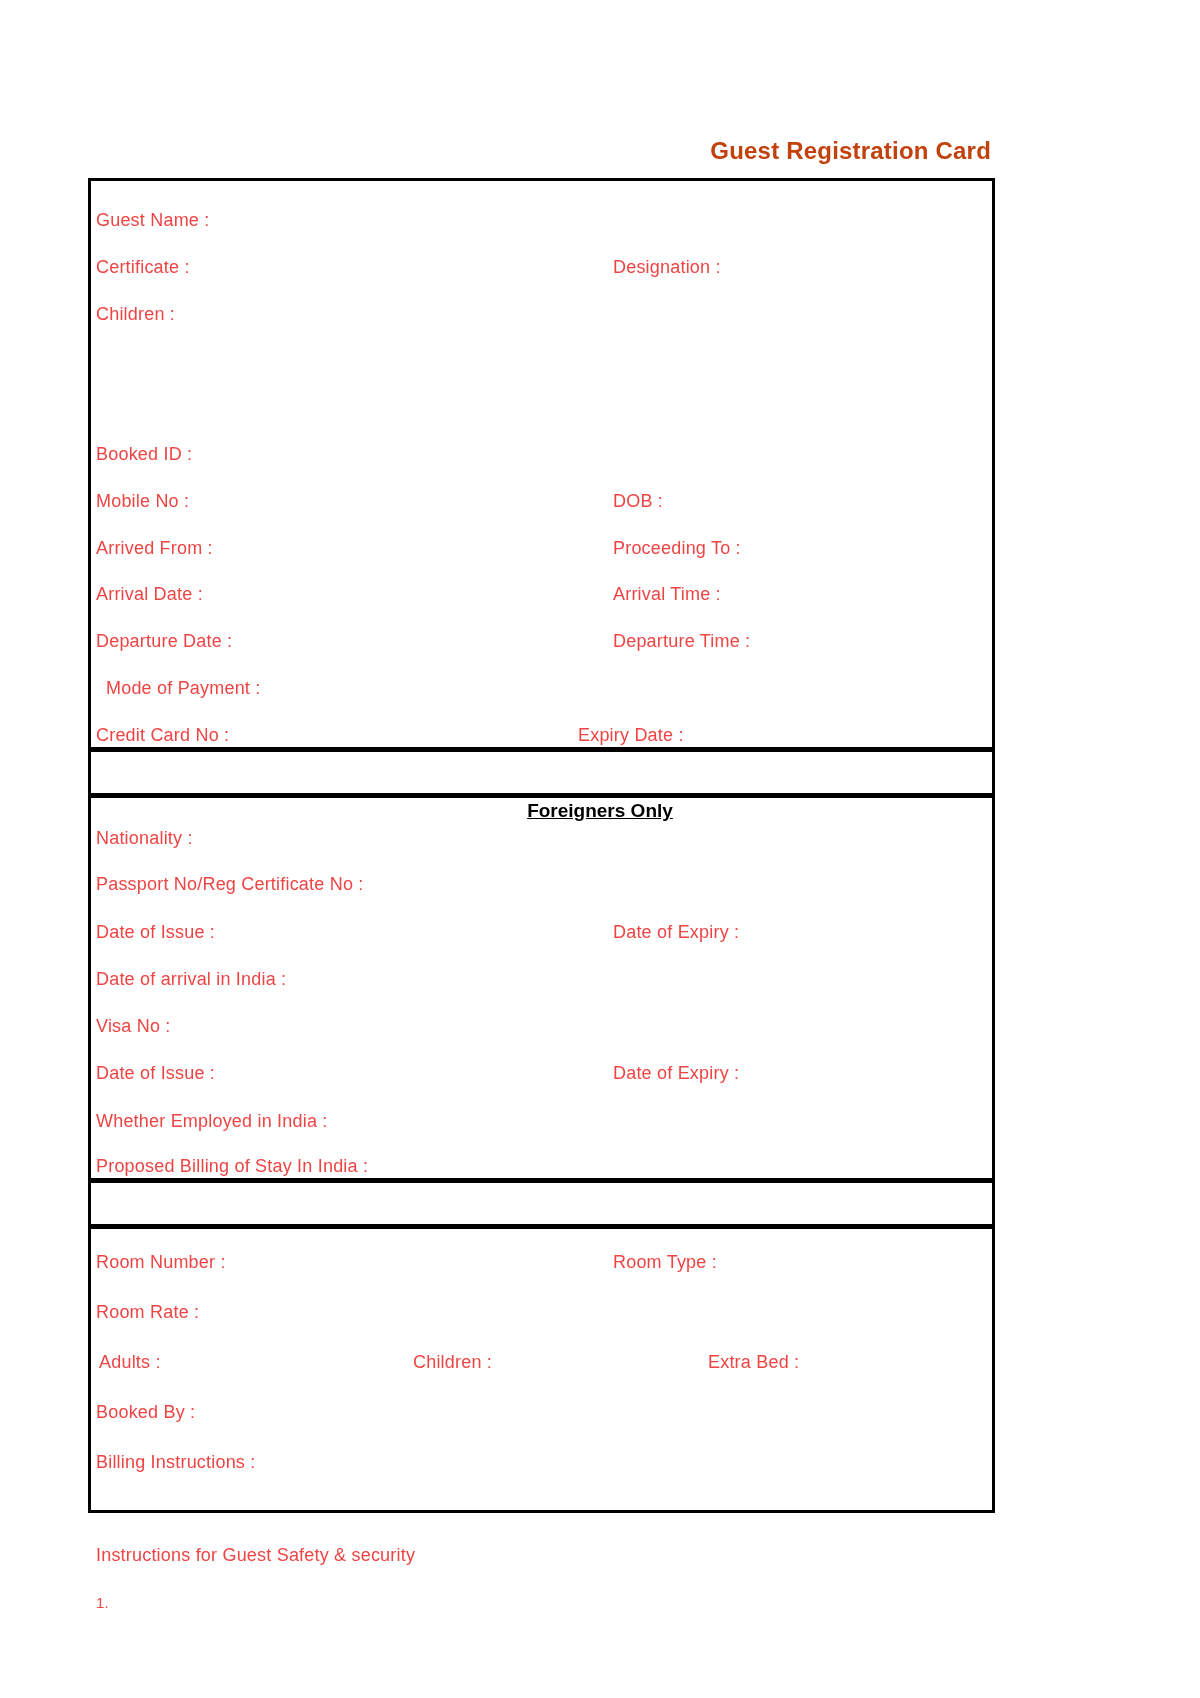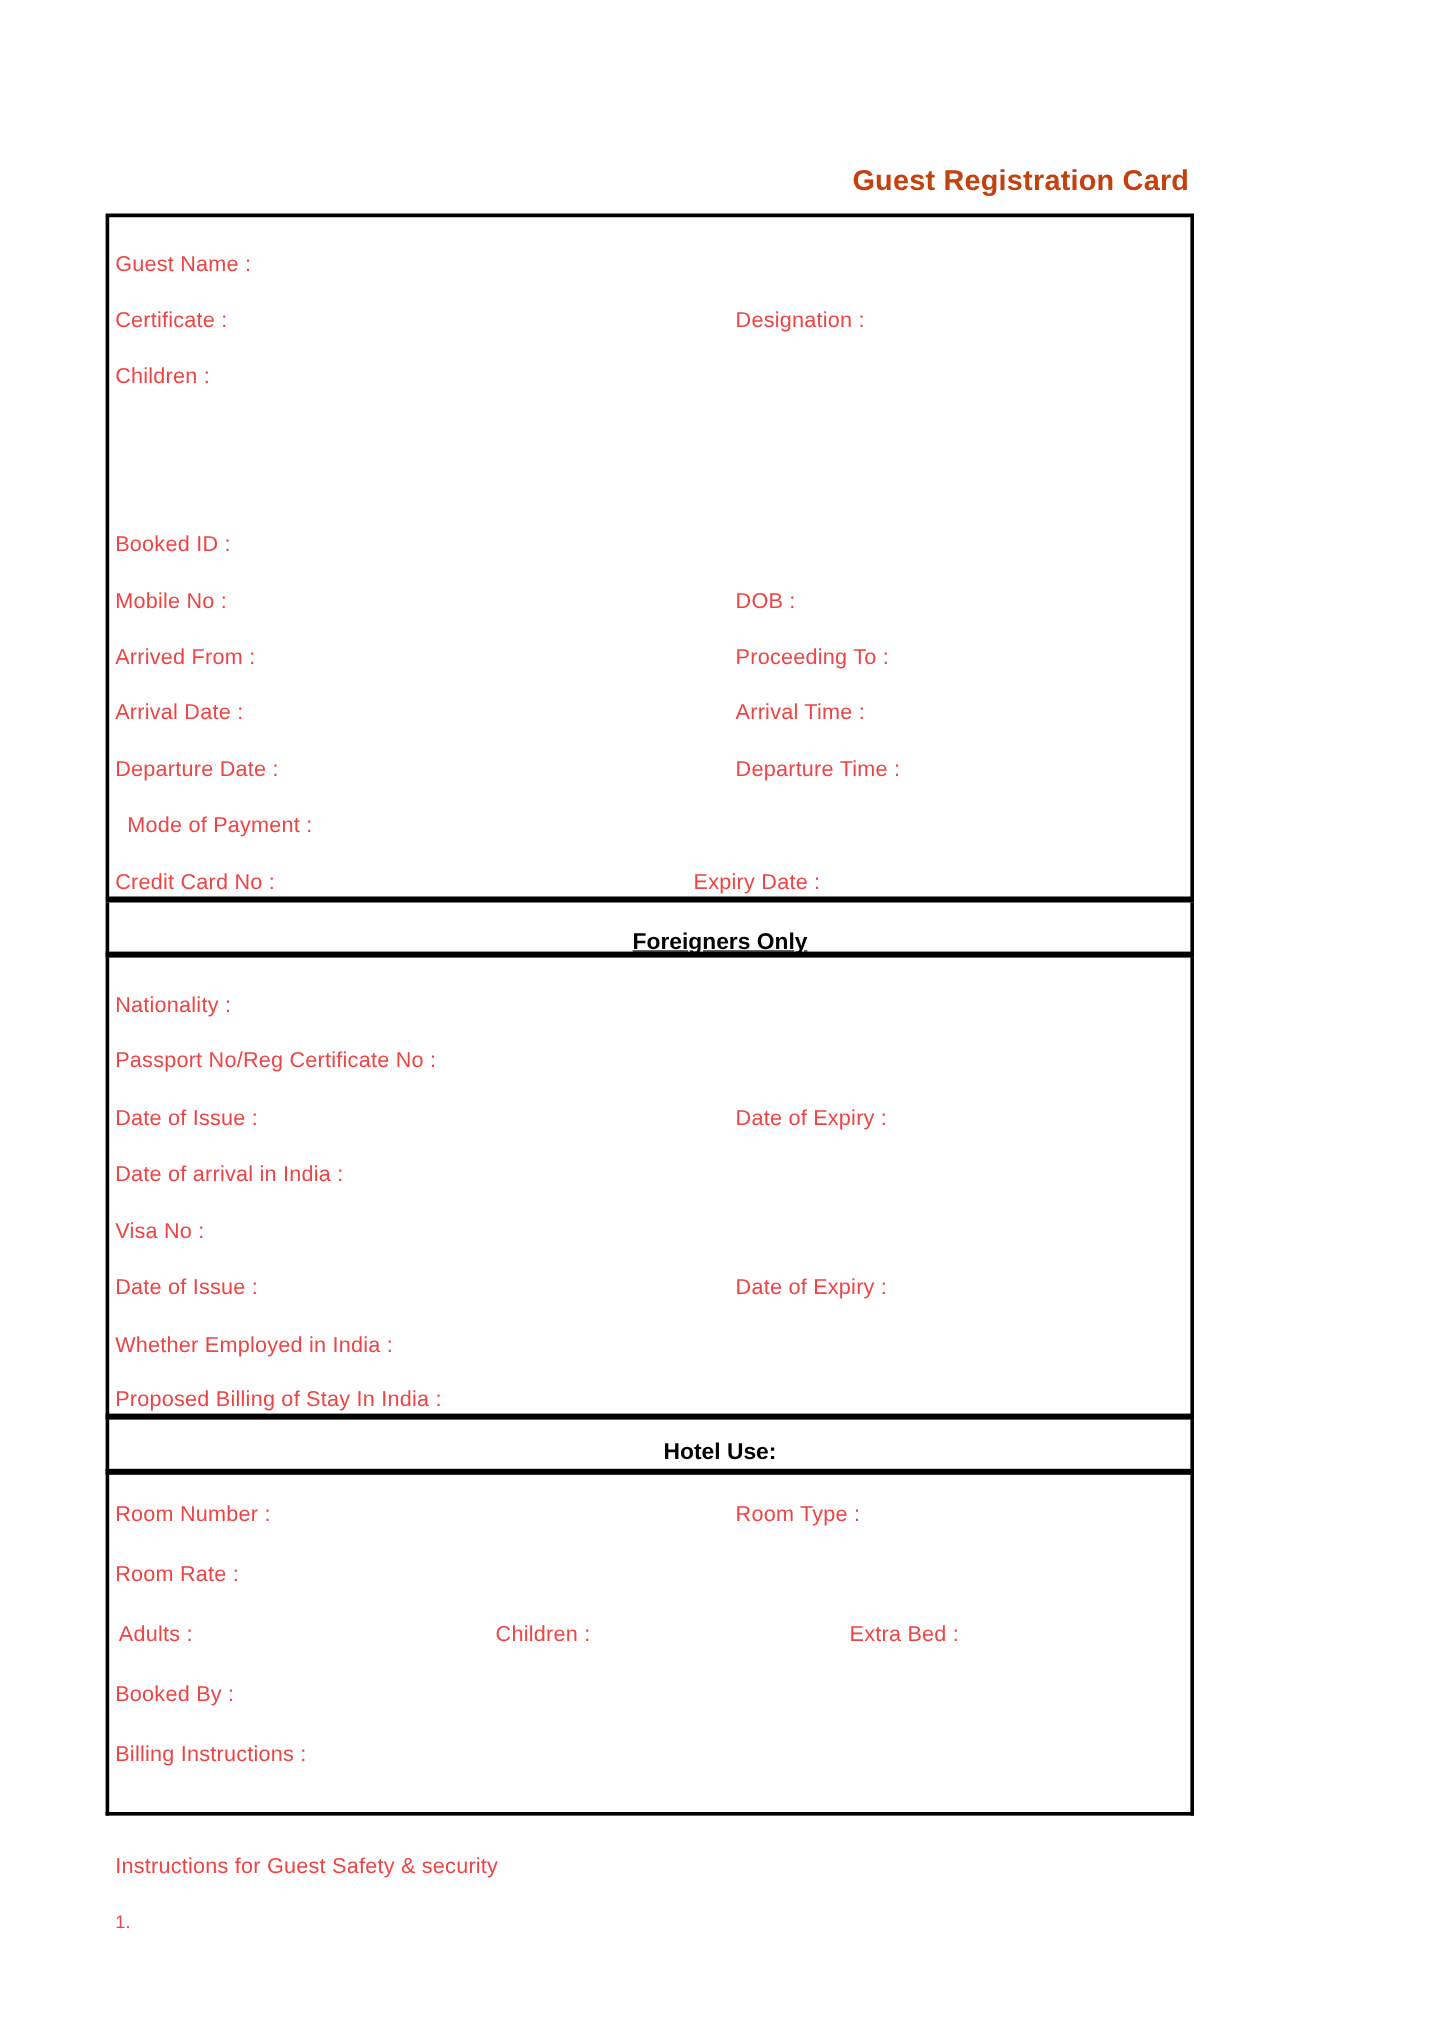--- a/index.html
+++ b/index.html
@@ -36,21 +36,21 @@
   .sec-c{top:798px;height:385px;border-top:none;border-bottom-width:5px;}
   .sec-d{top:1183px;height:46px;border-top:none;border-bottom-width:5px;}
   .sec-e{top:1229px;height:284px;border-top:none;border-bottom-width:3px;}
   .band-title{
     position:absolute;left:0;width:100%;
     text-align:center;
     font-size:19px;font-weight:bold;color:#000;
     transform:translateY(-50%);
     white-space:pre;
   }
-  .u{text-decoration:underline;}
+  .u{text-decoration:underline;margin-top:25px;}
   .footer-note{font-size:18px;text-align:center;}
   .footer-num{font-size:15px;}
 </style>
 </head>
 <body>
 
 <div class="page">
 
   <div class="doc-title">Guest Registration Card</div>
 
@@ -83,21 +83,20 @@
   <span class="lbl" style="top:884px;left:96px">Passport No/Reg Certificate No :</span>
   <span class="lbl" style="top:932px;left:96px">Date of Issue :</span>
   <span class="lbl" style="top:932px;left:613px">Date of Expiry :</span>
   <span class="lbl" style="top:979px;left:96px">Date of arrival in India :</span>
   <span class="lbl" style="top:1026px;left:96px">Visa No :</span>
   <span class="lbl" style="top:1073px;left:96px">Date of Issue :</span>
   <span class="lbl" style="top:1073px;left:613px">Date of Expiry :</span>
   <span class="lbl" style="top:1121px;left:96px">Whether Employed in India :</span>
   <span class="lbl" style="top:1166px;left:96px">Proposed Billing of Stay In India :</span>
 
-  <div class="band-title" style="top:1211px">Hotel Use:</div>
 
   <span class="lbl" style="top:1262px;left:96px">Room Number :</span>
   <span class="lbl" style="top:1262px;left:613px">Room Type :</span>
   <span class="lbl" style="top:1312px;left:96px">Room Rate :</span>
   <span class="lbl" style="top:1362px;left:99px">Adults :</span>
   <span class="lbl" style="top:1362px;left:413px">Children :</span>
   <span class="lbl" style="top:1362px;left:708px">Extra Bed :</span>
   <span class="lbl" style="top:1412px;left:96px">Booked By :</span>
   <span class="lbl" style="top:1462px;left:96px">Billing Instructions :</span>
 

